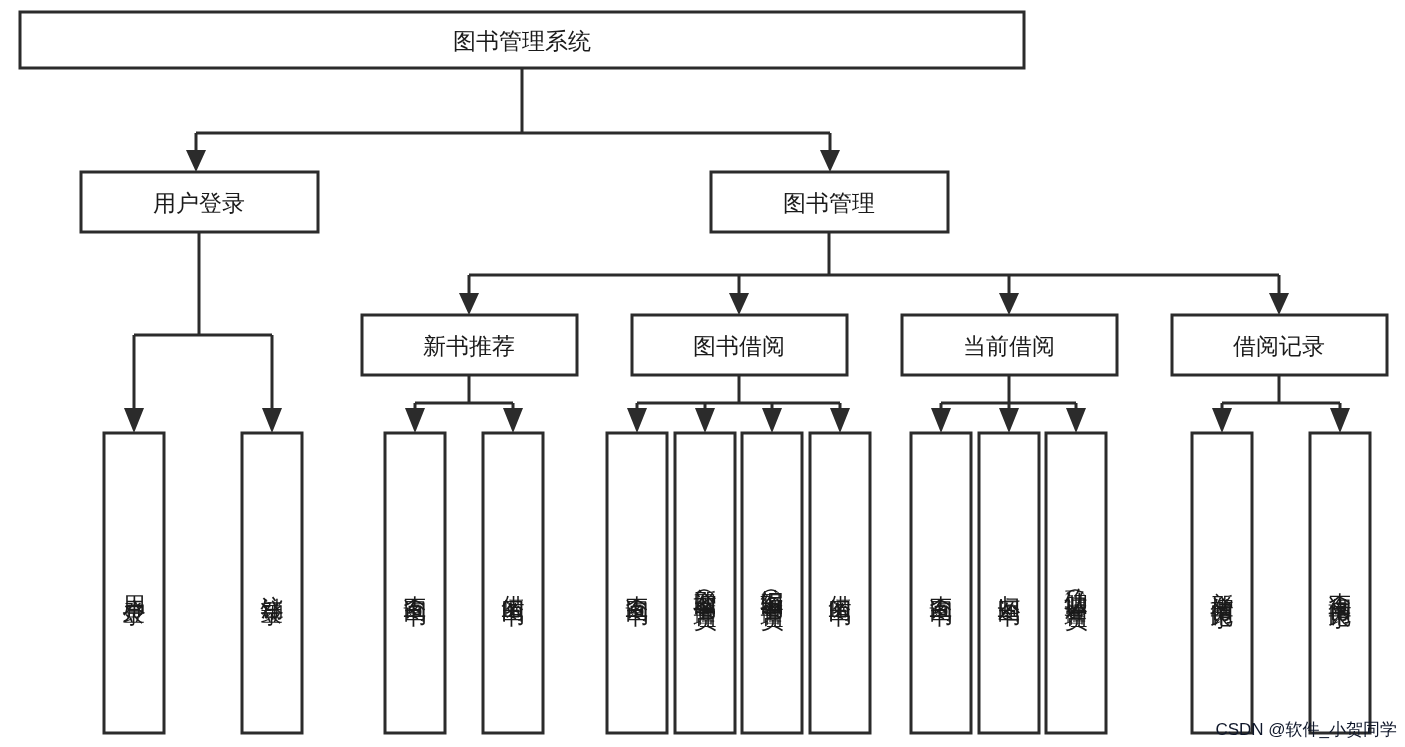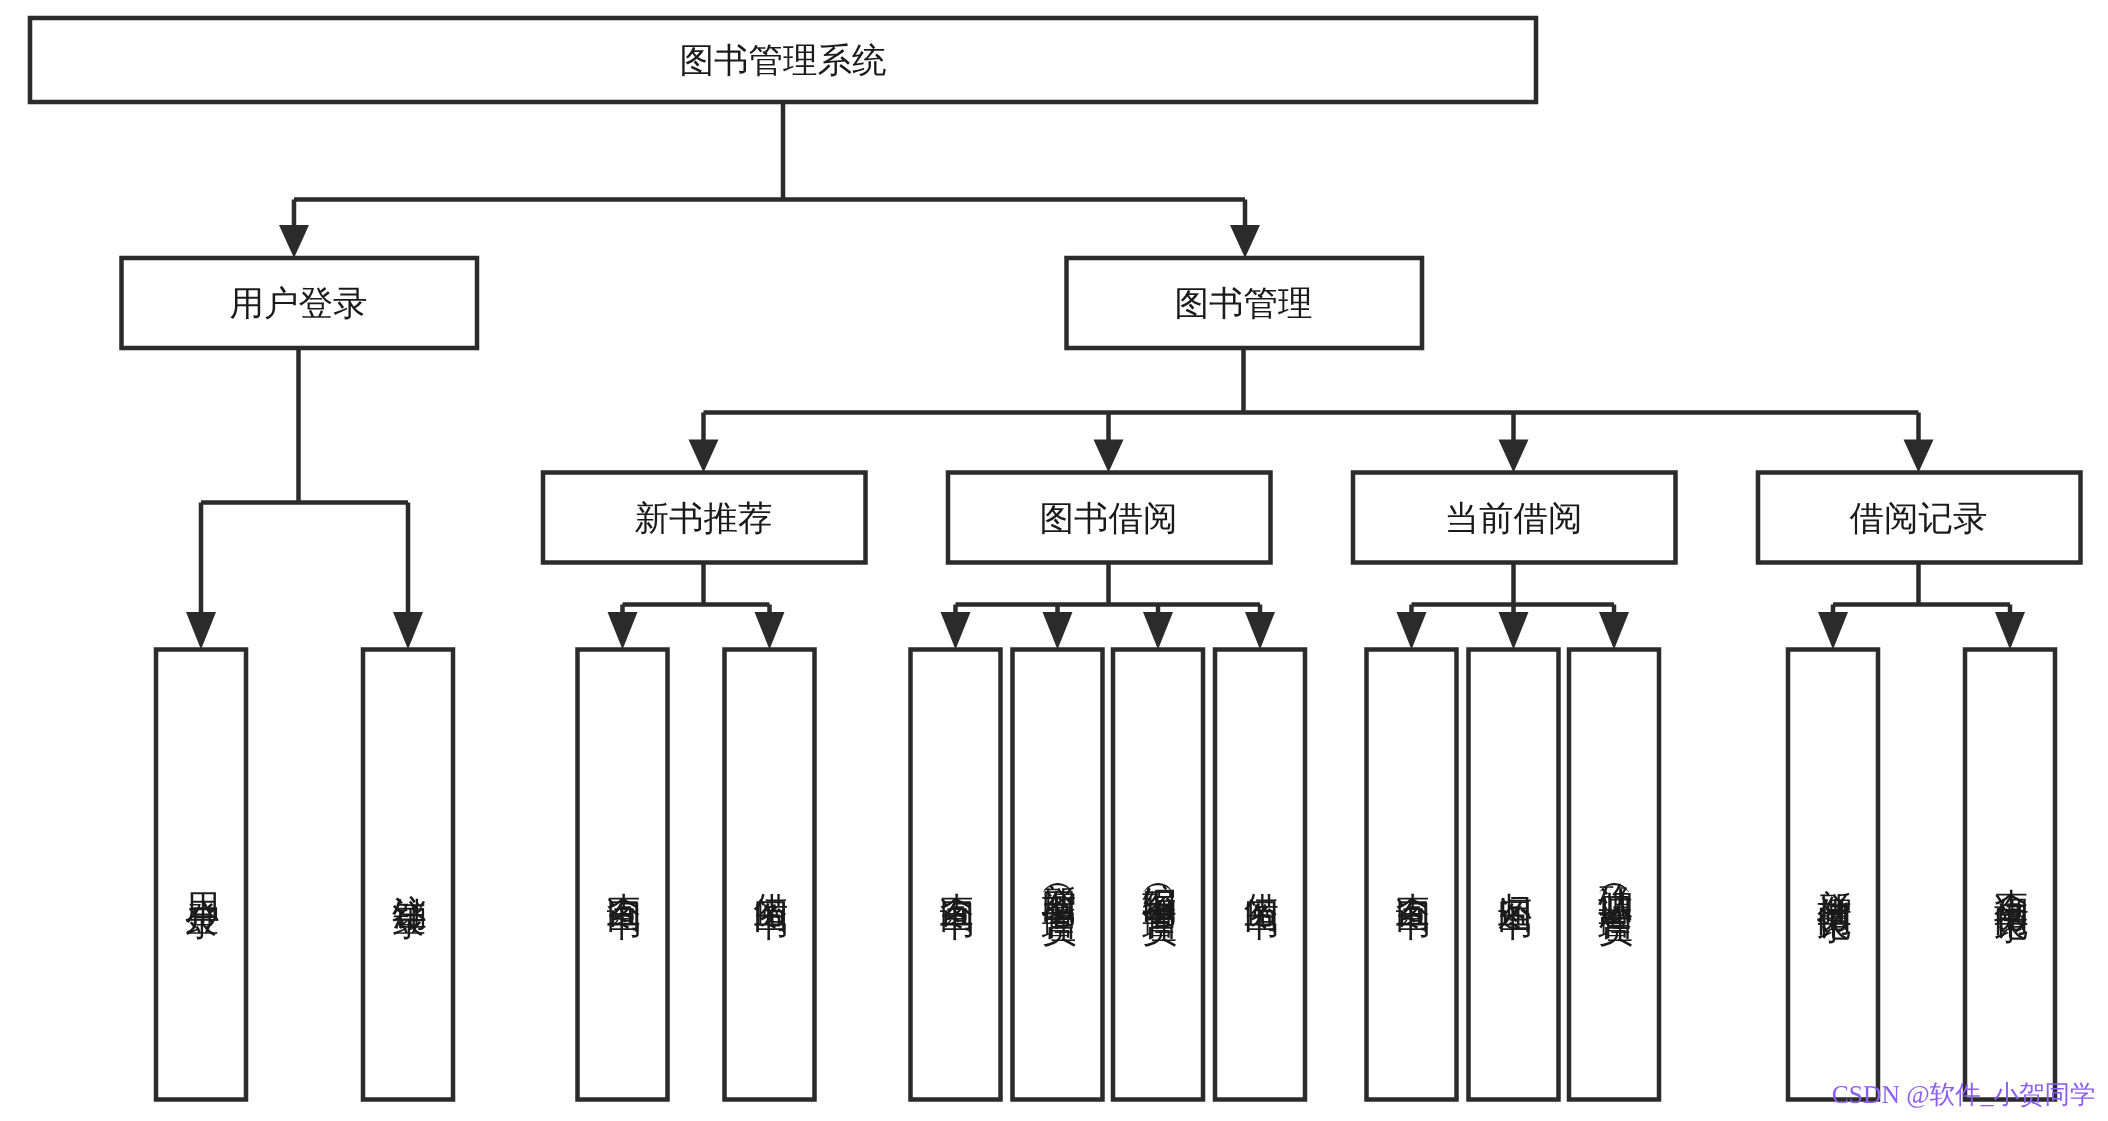--- a/index.html
+++ b/index.html
@@ -20,22 +20,22 @@
     writing-mode:vertical-rl;
     text-orientation:upright;
     letter-spacing:3px;
     line-height:1;
     display:flex;align-items:center;justify-content:center;
     white-space:nowrap;
     pointer-events:none;
   }
   .watermark{
     position:absolute;right:8px;bottom:6px;
-    font-family:Liberation Serif, serif;
-    font-size:17px;color:#8b5cf6;white-space:nowrap;
+    font-family:Liberation Sans, sans-serif;
+    font-size:17px;color:#0f172a;white-space:nowrap;
   }
 </style>
 </head>
 <body>
 
 <div id="stage">
 
   <svg id="diagram" viewBox="0 0 1405 747">
 
     <g>

